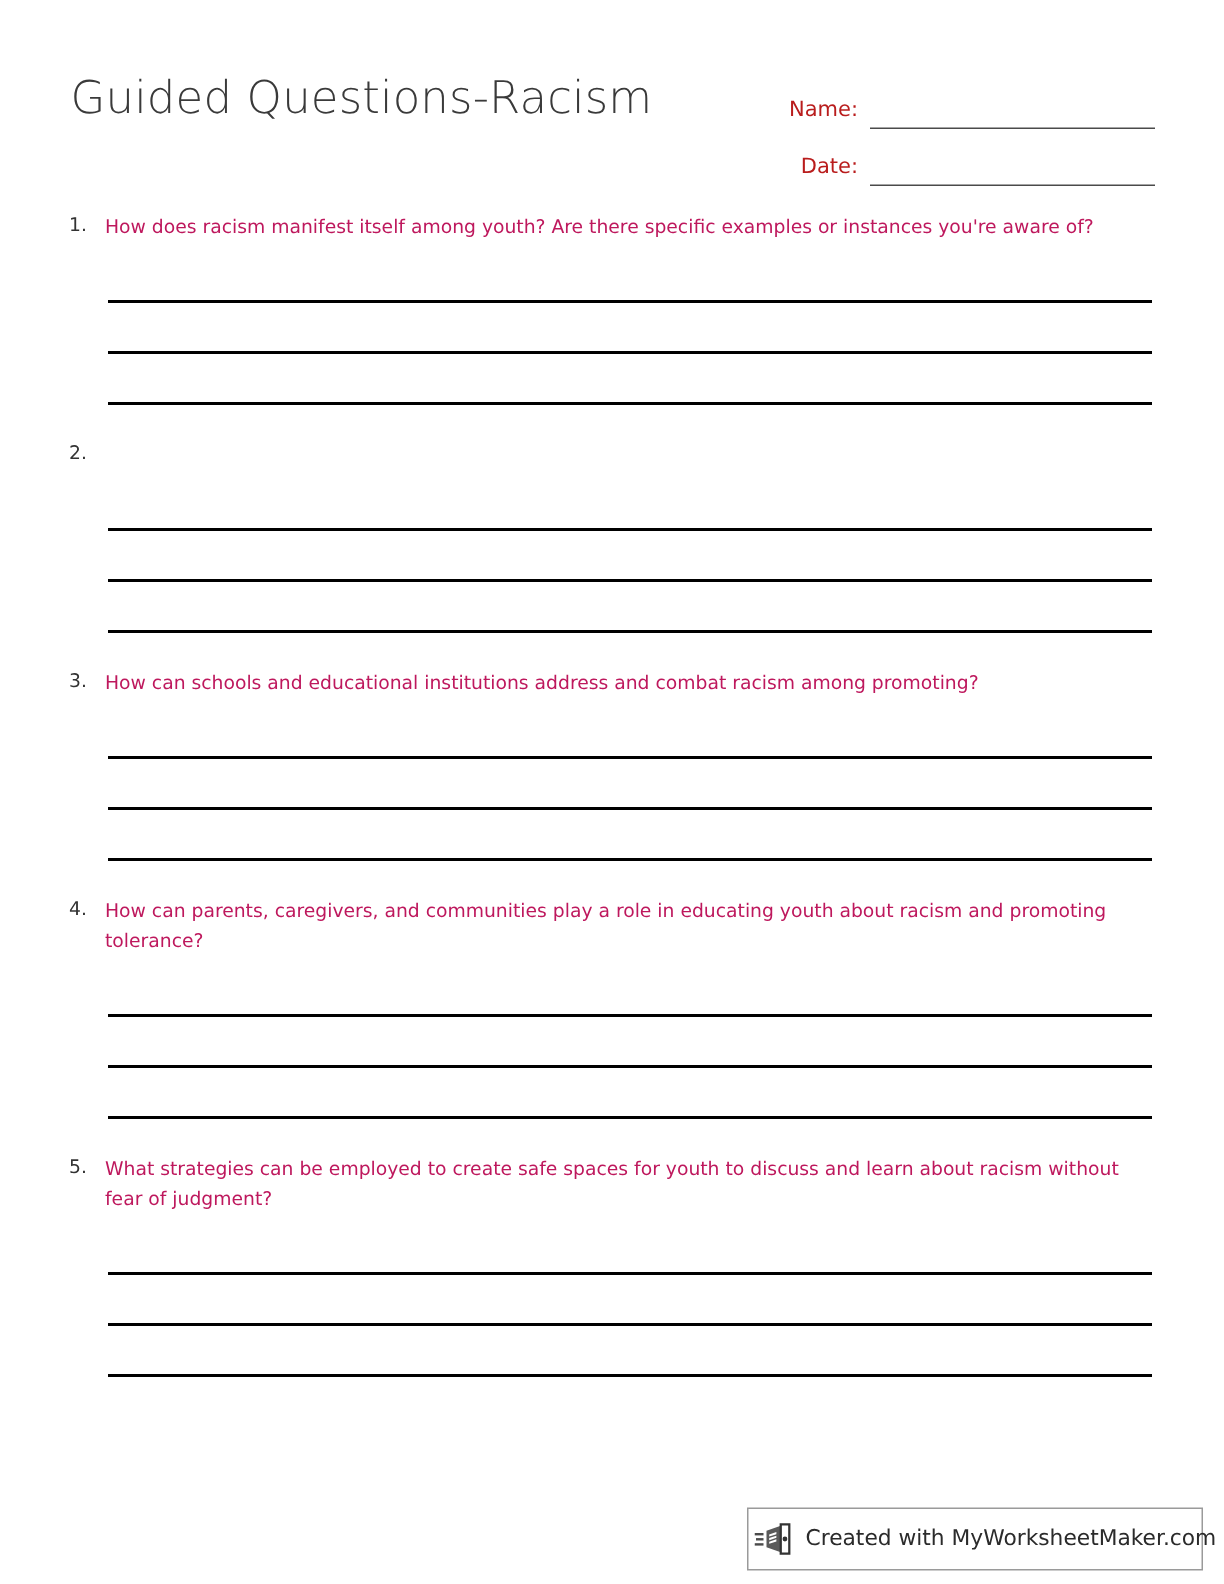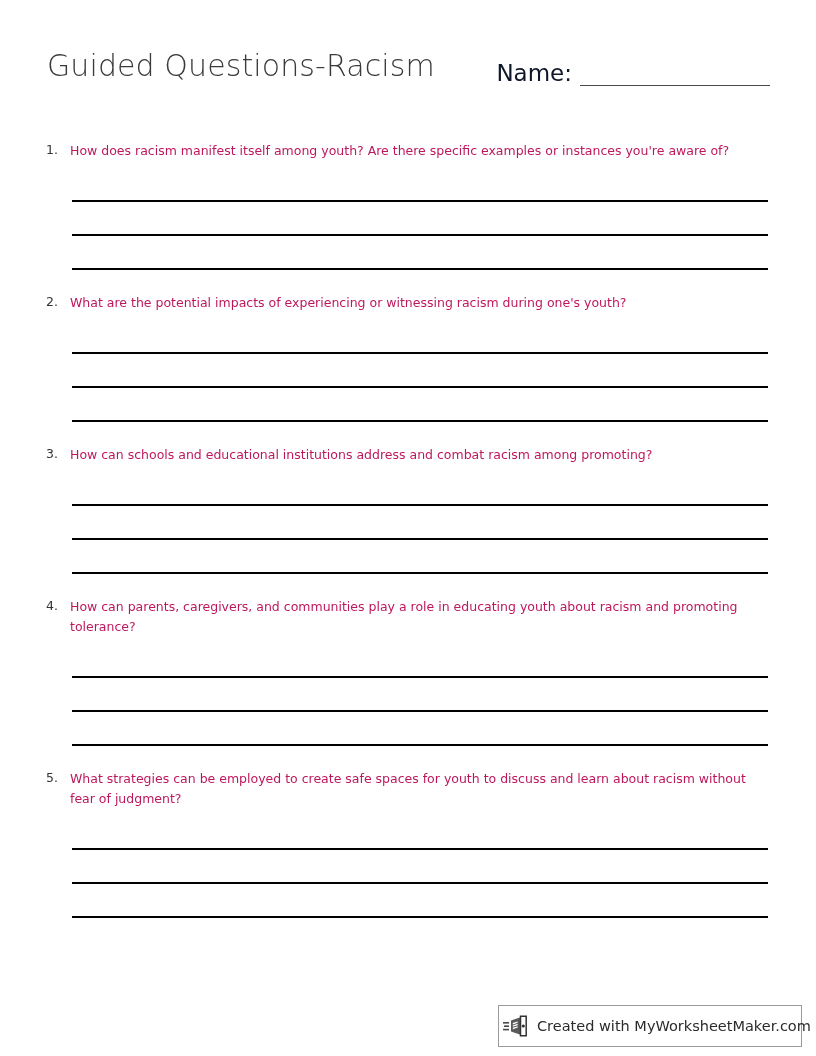--- a/index.html
+++ b/index.html
@@ -51,23 +51,23 @@
     top: 48px;
     width: 330px;
   }
   .nd-row {
     display: flex;
     align-items: flex-end;
     justify-content: flex-end;
     height: 38px;
   }
   .nd-label {
-    font-size: 23px;
+    font-size: 14px;
     font-weight: 400;
-    color: #0f172a;
+    color: #b91c1c;
     line-height: 22px;
     padding-bottom: 2px;
     padding-right: 8px;
     white-space: nowrap;
   }
   .nd-rule {
     width: 190px;
     border-bottom: 1.3px solid #4a4a4a;
     height: 24px;
   }
@@ -156,41 +156,44 @@
 <div class="page">
 
   <div class="header">
     <div class="worksheet-title">Guided Questions-Racism</div>
 
     <div class="namedate">
       <div class="nd-row">
         <span class="nd-label">Name:</span>
         <span class="nd-rule"></span>
       </div>
+      <div class="nd-row">
+        <span class="nd-label">Date:</span>
+        <span class="nd-rule"></span>
+      </div>
     </div>
   </div>
 
   <div class="questions">
 
     <div class="question-block">
       <div class="q-head">
         <span class="q-num">1.</span>
         <span class="q-text">How does racism manifest itself among youth? Are there specific examples or instances you're aware of?</span>
       </div>
       <div class="answer-lines">
         <div class="answer-line"></div>
         <div class="answer-line"></div>
         <div class="answer-line"></div>
       </div>
     </div>
 
     <div class="question-block">
       <div class="q-head">
         <span class="q-num">2.</span>
-        <span class="q-text">What are the potential impacts of experiencing or witnessing racism during one's youth?</span>
       </div>
       <div class="answer-lines">
         <div class="answer-line"></div>
         <div class="answer-line"></div>
         <div class="answer-line"></div>
       </div>
     </div>
 
     <div class="question-block">
       <div class="q-head">

